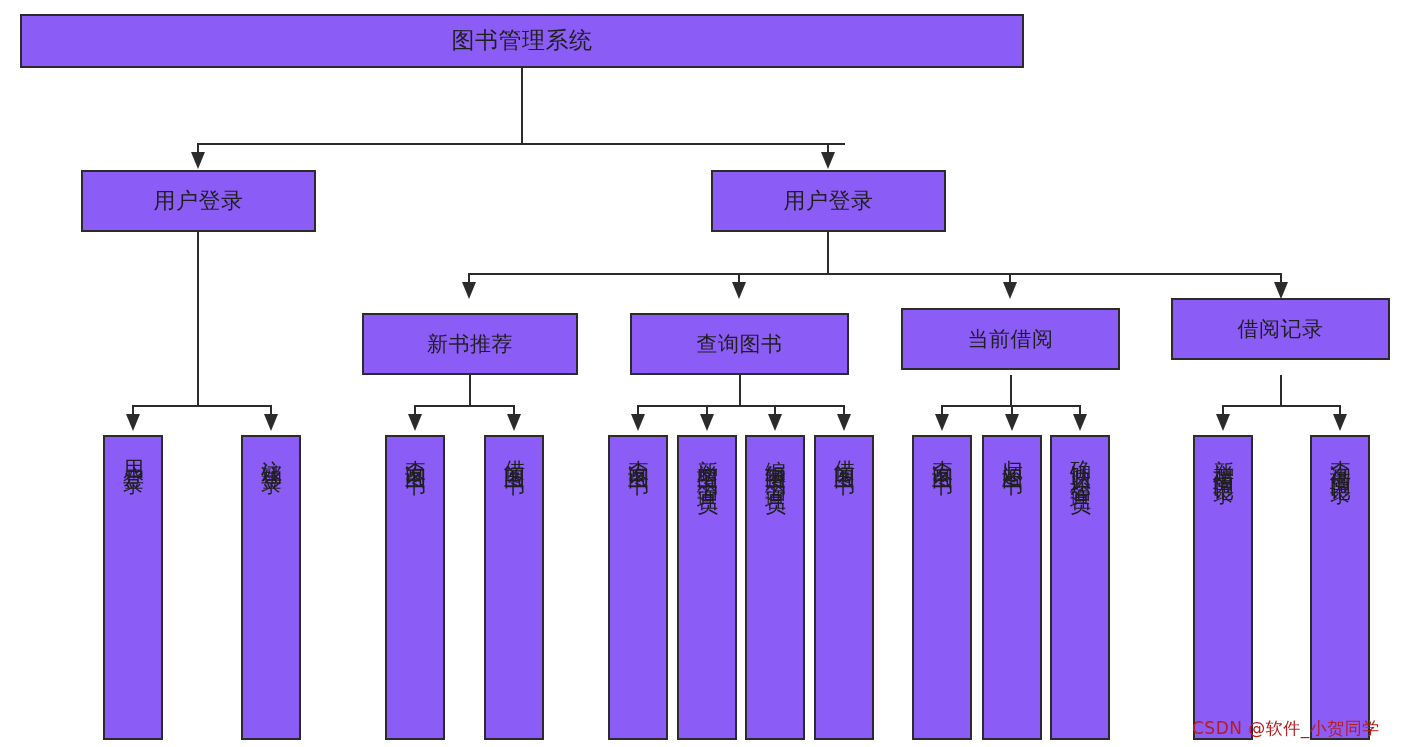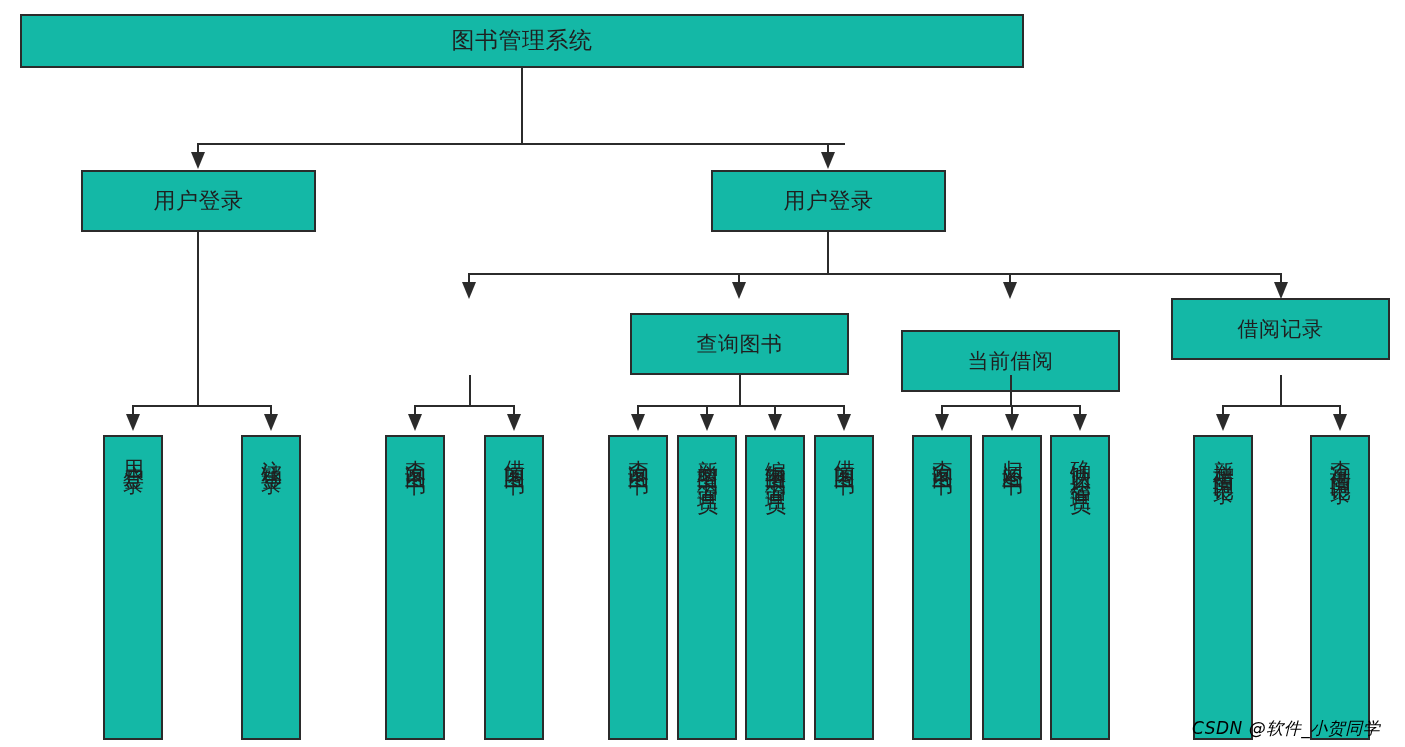--- a/index.html
+++ b/index.html
@@ -16,21 +16,21 @@
     position: relative;
     width: 1405px;
     height: 747px;
     background: #ffffff;
     overflow: hidden;
   }
   
   .node {
     position: absolute;
     box-sizing: border-box;
-    background: #14b8a6;
+    background: #8b5cf6;
     border: 2px solid #2b2b2b;
     display: flex;
     align-items: center;
     justify-content: center;
     text-align: center;
   }
   .node .label {
     display: block;
     line-height: 1.18;
     letter-spacing: 0.5px;
@@ -70,25 +70,24 @@
     height: 0;
     border-left: 7px solid transparent;
     border-right: 7px solid transparent;
     border-top: 17px solid #2b2b2b;
   }
 
   
   #watermark {
     position: absolute;
     font-size: 17px;
-    color: #000000;
+    color: #b91c1c;
     white-space: nowrap;
     letter-spacing: 0.5px;
     pointer-events: none;
-    font-style: italic;
   }
 </style>
 </head>
 <body>
 
 <div id="canvas">
 
   <div class="node root" style="left:20px; top:14px; width:1004px; height:54px;">
     <span class="label">图书管理系统</span>
   </div>
@@ -118,24 +117,27 @@
   <div class="seg h" style="left:468px; top:273px; width:814px;"></div>
   <div class="seg v" style="left:468px;  top:273px; height:12px;"></div>
   <div class="seg v" style="left:738px;  top:273px; height:12px;"></div>
   <div class="seg v" style="left:1009px; top:273px; height:12px;"></div>
   <div class="seg v" style="left:1280px; top:273px; height:12px;"></div>
   <div class="arrow" style="left:462px;  top:282px;"></div>
   <div class="arrow" style="left:732px;  top:282px;"></div>
   <div class="arrow" style="left:1003px; top:282px;"></div>
   <div class="arrow" style="left:1274px; top:282px;"></div>
 
+  <div class="node lvl2" style="left:362px; top:313px; width:216px; height:62px;">
+    <span class="label">新书推荐</span>
+  </div>
   <div class="node lvl2" style="left:630px; top:313px; width:219px; height:62px;">
     <span class="label">查询图书</span>
   </div>
-  <div class="node lvl2" style="left:901px; top:330px; width:219px; height:62px;">
+  <div class="node lvl2" style="left:901px; top:308px; width:219px; height:62px;">
     <span class="label">当前借阅</span>
   </div>
   <div class="node lvl2" style="left:1171px; top:298px; width:219px; height:62px;">
     <span class="label">借阅记录</span>
   </div>
 
   <div class="seg v" style="left:469px; top:375px; height:31px;"></div>
   <div class="seg h" style="left:414px; top:405px; width:101px;"></div>
   <div class="seg v" style="left:414px; top:405px; height:12px;"></div>
   <div class="seg v" style="left:513px; top:405px; height:12px;"></div>

